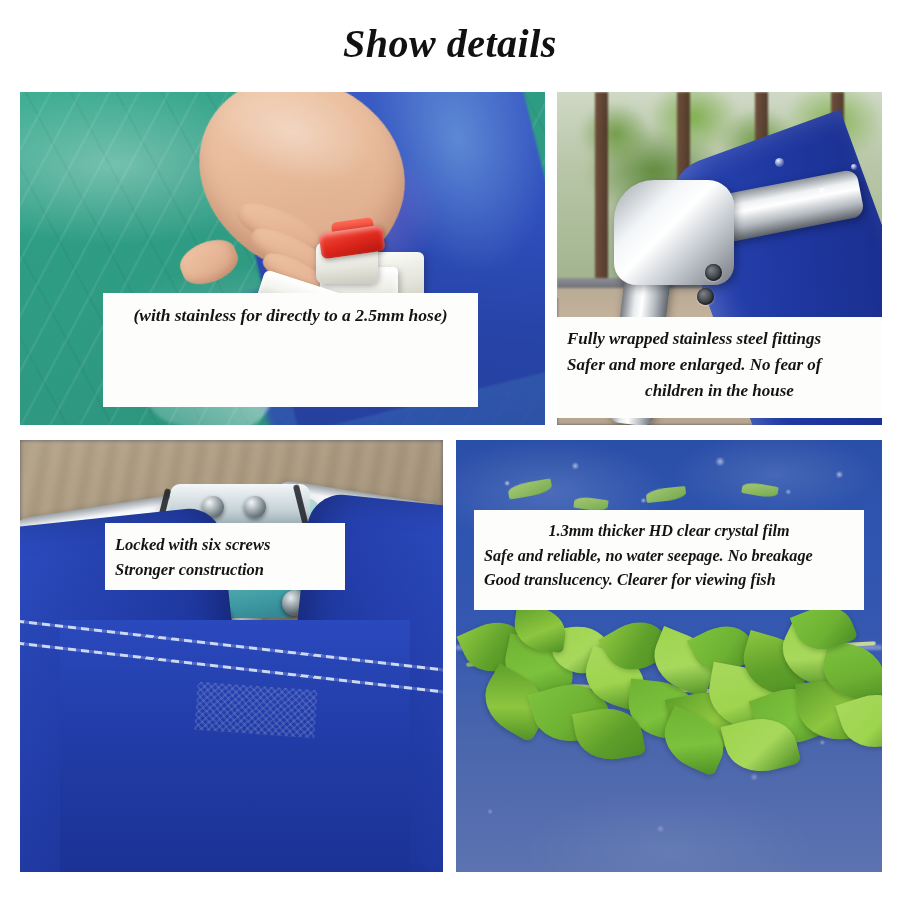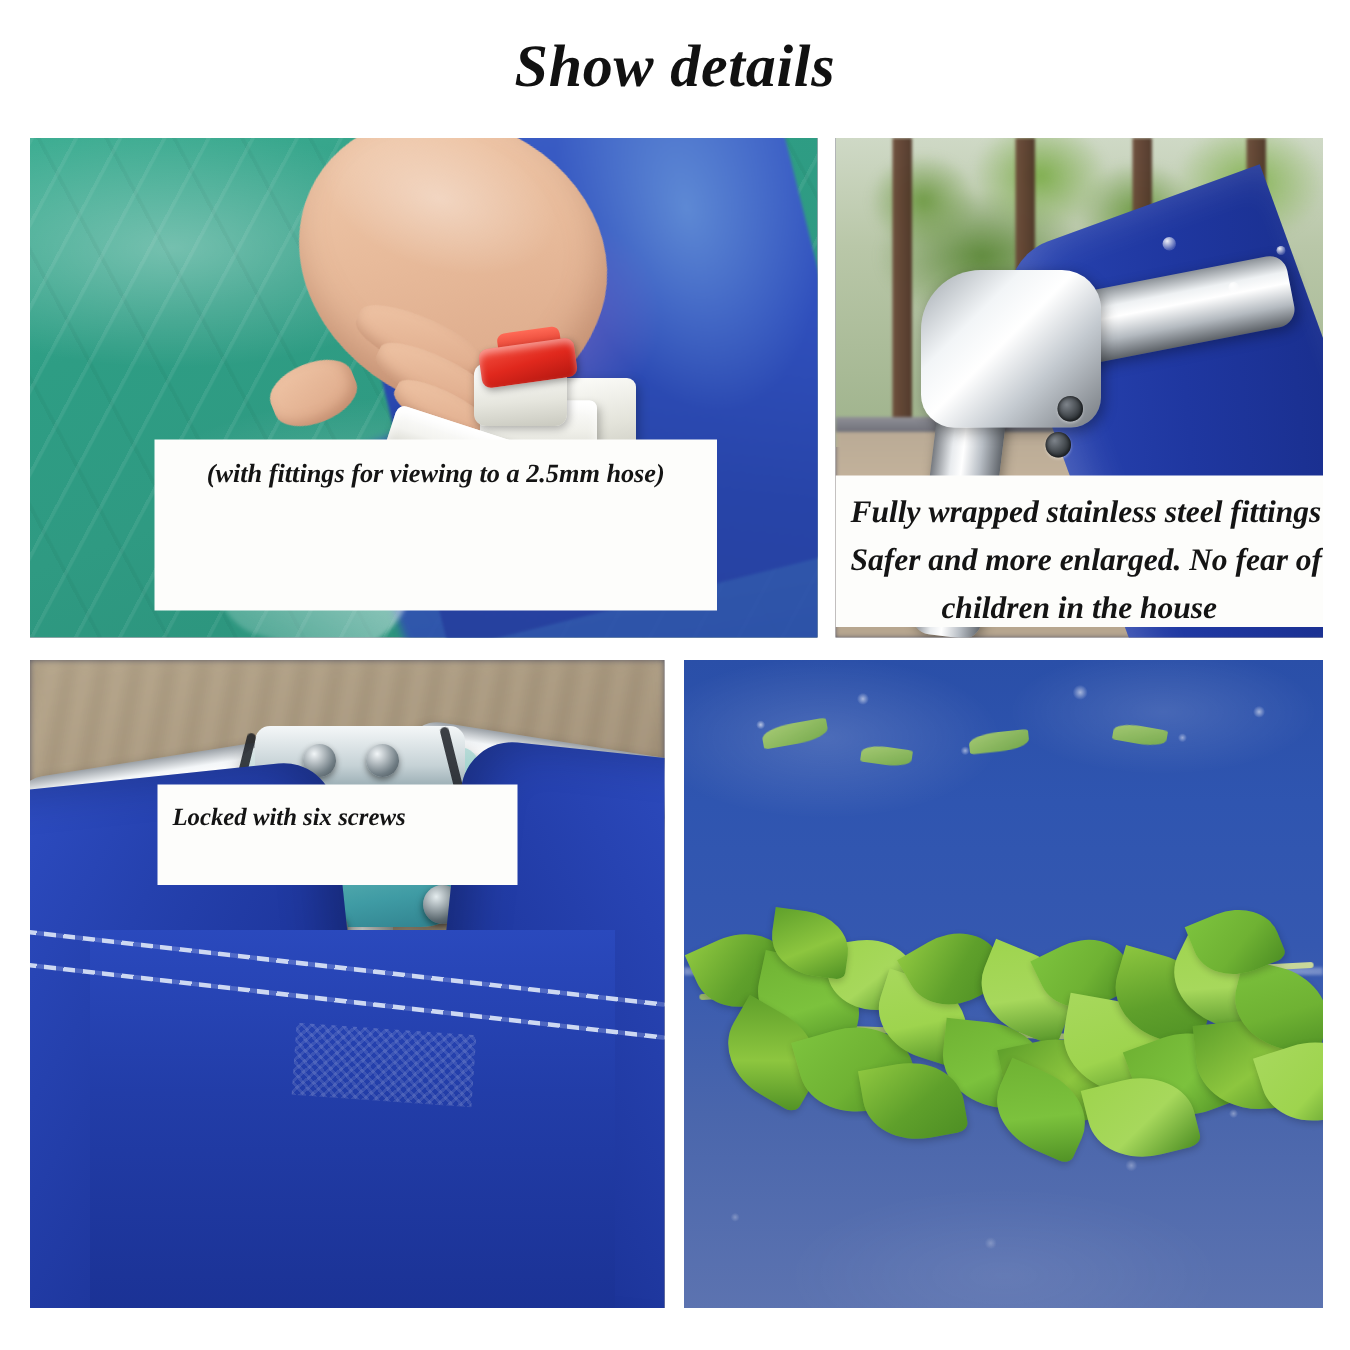--- a/index.html
+++ b/index.html
@@ -188,21 +188,21 @@
   .p2 .sh2{left:140px;top:196px;width:17px;height:17px;}
   .p2 .stamp{position:absolute;left:92px;top:262px;width:70px;height:14px;
     transform:rotate(20deg);opacity:.45;
     background:repeating-linear-gradient(90deg,#4c5157 0 6px,transparent 6px 10px);
     filter:blur(.6px);}
   .p2 .droplet{position:absolute;border-radius:50%;
     background:radial-gradient(circle at 35% 30%, rgba(255,255,255,.92), rgba(255,255,255,.18) 70%);}
   .p2 .d1{left:218px;top:66px;width:9px;height:9px;}
   .p2 .d2{left:262px;top:96px;width:7px;height:7px;}
   .p2 .d3{left:294px;top:72px;width:6px;height:6px;}
-  .p2 .cap2{left:0px;top:225px;width:325px;height:101px;text-align:left;font-size:21px;}
+  .p2 .cap2{left:0px;top:225px;width:325px;height:101px;text-align:left;font-size:17px;}
   .p2 .cap2 .ln3{text-align:center;}
 
   
   .p3{left:20px;top:440px;width:423px;height:432px;}
   .p3 .bg{position:absolute;inset:0;
     background:linear-gradient(165deg,#b8a98f 0%, #a2927a 40%, #8d7f69 100%);filter:blur(2px);}
   .p3 .bgblur{position:absolute;inset:0;opacity:.5;
     background:repeating-linear-gradient(100deg, rgba(90,70,50,.35) 0 9px, rgba(200,180,150,.25) 9px 22px);
     filter:blur(5px);}
   .p3 .railL{
@@ -336,21 +336,21 @@
       <div class="finger f3"></div>
       <div class="pipeC"></div>
       <div class="pipeB"></div>
       <div class="valveBody"></div>
       <div class="pipeA"></div>
       <div class="handleTop"></div>
       <div class="handle"></div>
       <div class="drip"></div>
     </div>
     <div class="caption cap1">
-      <div class="ln ln3">(with fittings for viewing to a 2.5mm hose)</div>
+      <div class="ln ln3">(with stainless for directly to a 2.5mm hose)</div>
     </div>
   </div>
 
   <div class="panel p2">
     <div class="scene">
       <div class="sky"></div>
       <div class="foliage"></div>
       <div class="railpost rp1"></div>
       <div class="railpost rp2"></div>
       <div class="railpost rp3"></div>
@@ -393,20 +393,21 @@
       <div class="tie tie2"></div>
       <div class="fabL"></div>
       <div class="fabR"></div>
       <div class="fabC"></div>
       <div class="mesh"></div>
       <div class="stitch st1"></div>
       <div class="stitch st2"></div>
     </div>
     <div class="caption cap3">
       <div class="ln ln1">Locked with six screws</div>
+      <div class="ln ln2">Stronger construction</div>
     </div>
   </div>
 
   <div class="panel p4">
     <div class="scene">
       <div class="waterbg"></div>
       <div class="sheen"></div>
       <div class="bubbles"></div>
       <div class="fish fi1"></div>
       <div class="fish fi2"></div>
@@ -434,15 +435,20 @@
           <div class="leaf" style="left: 342px; top: 240px; width: 74px; height: 60px; transform: rotate(-6deg); background: linear-gradient(150deg, rgb(95, 160, 43) 0%, rgb(141, 198, 63) 55%, rgb(78, 143, 36) 100%);"></div>
           <div class="leaf" style="left: 366px; top: 206px; width: 64px; height: 52px; transform: rotate(14deg); background: linear-gradient(150deg, rgb(124, 194, 61) 0%, rgb(111, 178, 51) 55%, rgb(78, 143, 36) 100%);"></div>
           <div class="leaf" style="left: 386px; top: 254px; width: 68px; height: 54px; transform: rotate(-18deg); background: linear-gradient(150deg, rgb(167, 216, 92) 0%, rgb(158, 212, 78) 55%, rgb(78, 143, 36) 100%);"></div>
           <div class="leaf" style="left: 120px; top: 268px; width: 66px; height: 52px; transform: rotate(-10deg); background: linear-gradient(150deg, rgb(141, 198, 63) 0%, rgb(95, 160, 43) 55%, rgb(78, 143, 36) 100%);"></div>
           <div class="leaf" style="left: 206px; top: 276px; width: 64px; height: 50px; transform: rotate(24deg); background: linear-gradient(150deg, rgb(111, 178, 51) 0%, rgb(124, 194, 61) 55%, rgb(78, 143, 36) 100%);"></div>
           <div class="leaf" style="left: 270px; top: 278px; width: 70px; height: 54px; transform: rotate(-14deg); background: linear-gradient(150deg, rgb(158, 212, 78) 0%, rgb(167, 216, 92) 55%, rgb(78, 143, 36) 100%);"></div>
           <div class="leaf" style="left: 58px; top: 168px; width: 52px; height: 42px; transform: rotate(8deg); background: linear-gradient(150deg, rgb(95, 160, 43) 0%, rgb(141, 198, 63) 55%, rgb(78, 143, 36) 100%);"></div>
           <div class="leaf" style="left: 340px; top: 166px; width: 56px; height: 44px; transform: rotate(-22deg); background: linear-gradient(150deg, rgb(124, 194, 61) 0%, rgb(111, 178, 51) 55%, rgb(78, 143, 36) 100%);"></div>
         </div>
     </div>
+    <div class="caption cap4">
+      <div class="ln ln1">1.3mm thicker HD clear crystal film</div>
+      <div class="ln ln2">Safe and reliable, no water seepage. No breakage</div>
+      <div class="ln ln3">Good translucency. Clearer for viewing fish</div>
+    </div>
   </div>
 
 </div>
 
 </body></html>

